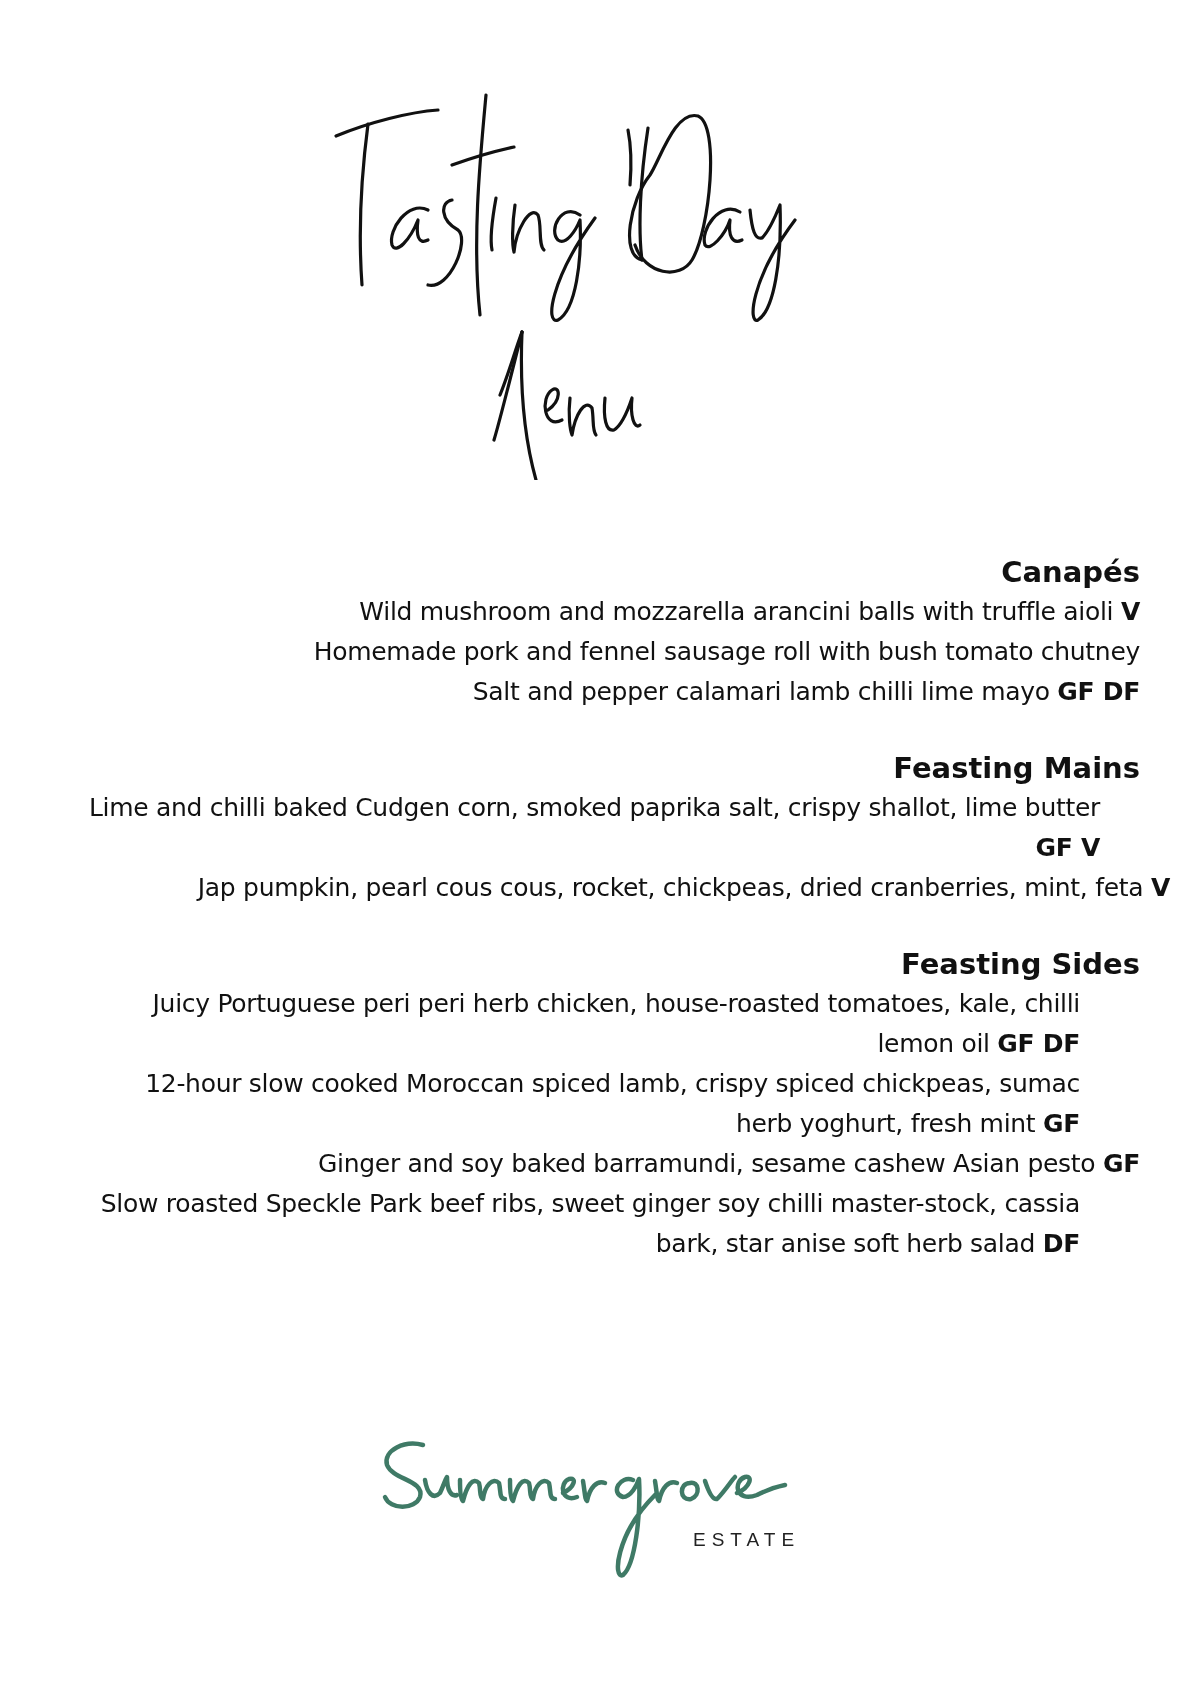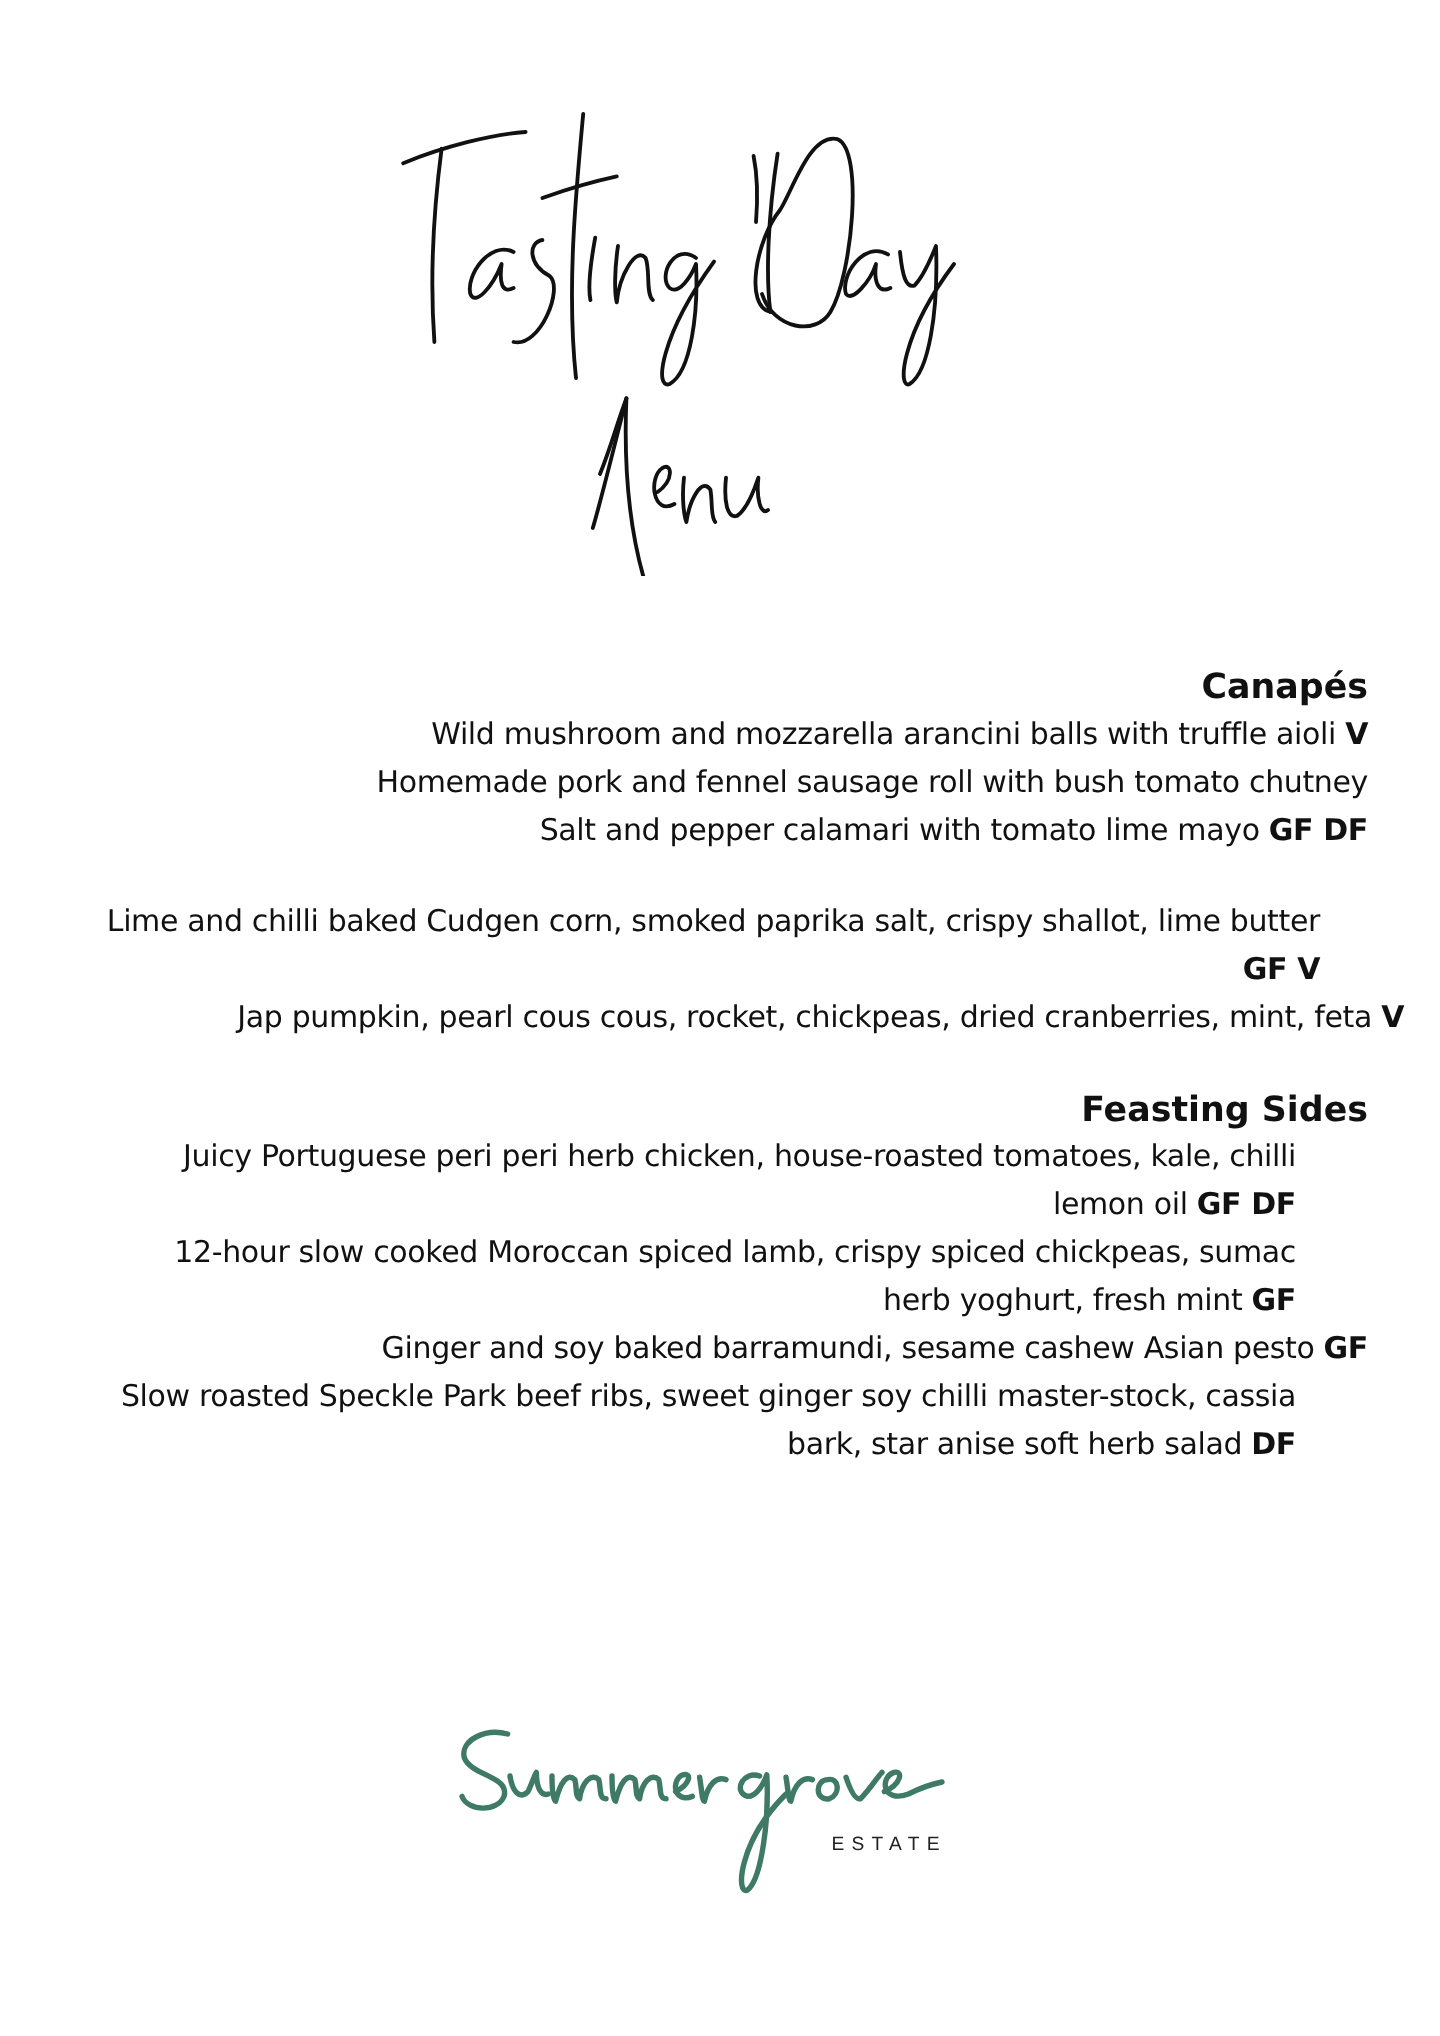--- a/index.html
+++ b/index.html
@@ -5,21 +5,21 @@
   html, body { margin:0; padding:0; background:#ffffff; }
   body { width:1200px; height:1697px; position:relative; overflow:hidden; font-family:"DejaVu Sans", sans-serif; color:#1a1a1a; }
   .title-wrap { position:absolute; left:0; top:80px; width:1200px; height:420px; }
   .title-wrap svg { position:absolute; left:300px; top:0; }
   .menu-body { position:absolute; left:40px; width:1100px; top:552px; text-align:right; }
   .section { margin-bottom:36px; }
   .section-title { font-weight:bold; font-size:29px; line-height:40px; color:#111; }
   .item { font-size:25px; line-height:40px; color:#111; letter-spacing:-0.3px; }
   .item .tags { font-weight:bold; }
   .logo { position:absolute; left:365px; top:1425px; width:480px; height:180px; }
-  .logo-estate { position:absolute; left:328px; top:104px; font-family:"Liberation Sans", sans-serif; font-size:16px; letter-spacing:6px; color:#222; }
+  .logo-estate { position:absolute; left:328px; top:104px; font-family:"Liberation Sans", sans-serif; font-size:19px; letter-spacing:6px; color:#222; }
 </style>
 </head>
 <body>
 
 <div class="title-wrap">
   <svg width="640" height="400" viewBox="0 0 640 400" aria-hidden="true">
     <g fill="none" stroke="#111" stroke-width="3.2" stroke-linecap="round" stroke-linejoin="round">
 
       <path d="M36 56 C70 42 110 32 138 30"></path>
       <path d="M68 44 C62 90 58 150 62 205"></path>
@@ -53,24 +53,25 @@
       <path d="M305 318 C303 338 306 352 314 350 C322 345 328 330 332 318 C330 335 334 350 340 345"></path>
     </g>
   </svg>
 </div>
 
 <div class="menu-body">
   <div class="section">
     <div class="section-title">Canapés</div>
     <div class="item"><span>Wild mushroom and mozzarella arancini balls with truffle aioli</span> <span class="tags">V</span></div>
     <div class="item"><span>Homemade pork and fennel sausage roll with bush tomato chutney</span><span class="tags"></span></div>
-    <div class="item"><span>Salt and pepper calamari with tomato lime mayo</span> <span class="tags">GF DF</span></div>
+    <div class="item"><span>Salt and pepper calamari lamb chilli lime mayo</span> <span class="tags">GF DF</span></div>
   </div>
 
   <div class="section">
+    <div class="section-title">Feasting Mains</div>
     <div class="item" style="padding:0 40px;"><span>Lime and chilli baked Cudgen corn, smoked paprika salt, crispy shallot, lime butter</span> <span class="tags">GF V</span></div>
     <div class="item" style="margin:0 -30px;"><span>Jap pumpkin, pearl cous cous, rocket, chickpeas, dried cranberries, mint, feta</span> <span class="tags">V</span></div>
   </div>
 
   <div class="section">
     <div class="section-title">Feasting Sides</div>
     <div class="item" style="padding:0 60px;"><span>Juicy Portuguese peri peri herb chicken, house-roasted tomatoes, kale, chilli lemon oil</span> <span class="tags">GF DF</span></div>
     <div class="item" style="padding:0 60px;"><span>12-hour slow cooked Moroccan spiced lamb, crispy spiced chickpeas, sumac herb yoghurt, fresh mint</span> <span class="tags">GF</span></div>
     <div class="item"><span>Ginger and soy baked barramundi, sesame cashew Asian pesto</span> <span class="tags">GF</span></div>
     <div class="item" style="padding:0 60px;"><span>Slow roasted Speckle Park beef ribs, sweet ginger soy chilli master-stock, cassia bark, star anise soft herb salad</span> <span class="tags">DF</span></div>

